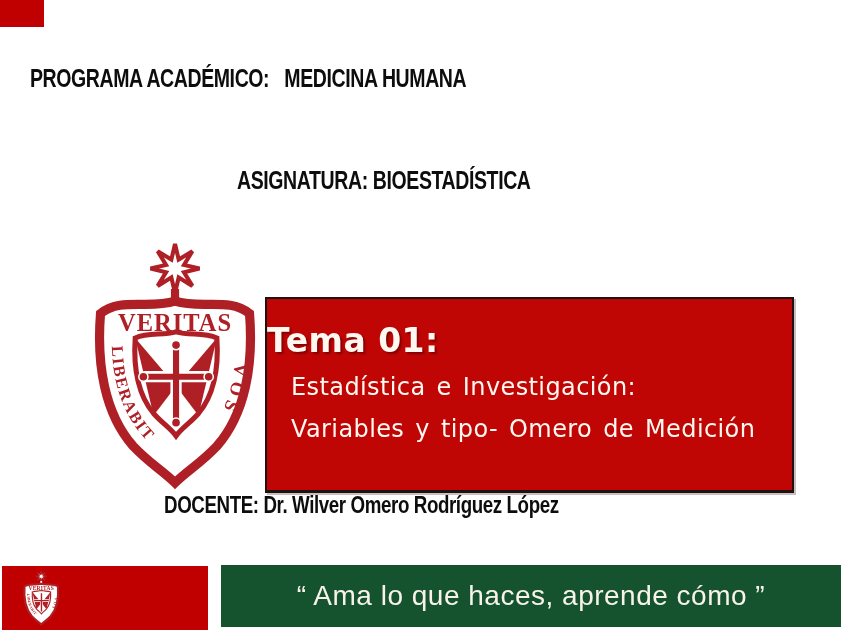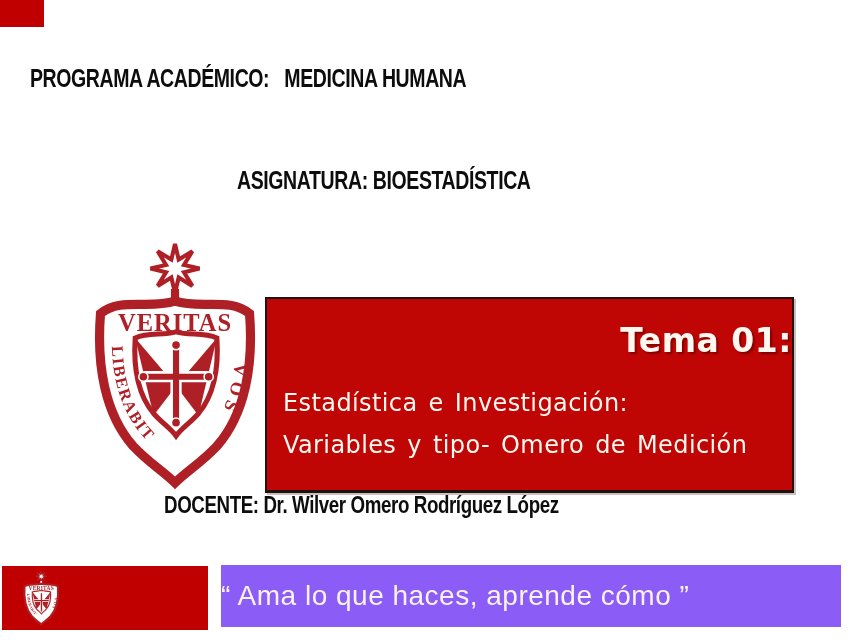--- a/index.html
+++ b/index.html
@@ -22,44 +22,44 @@
   .crest{position:absolute;left:92px;top:240px;width:164px;height:250px}
   .crest-text{font-family:"Liberation Serif",serif;font-weight:bold;fill:#AF2026}
 
   
   .tema{
     position:absolute;left:265px;top:297px;width:529px;height:196px;box-sizing:border-box;
     background:#C00505;border:2px solid #1e1212;border-bottom-width:3px;
     box-shadow:2px 2px 0 rgba(40,0,0,0.25);
   }
   .tema-title{
-    margin-top:22px;text-align:right;
+    margin-top:22px;text-align:left;
     font-family:"DejaVu Sans",sans-serif;font-weight:bold;font-size:33px;
     color:#FFF8F0;letter-spacing:0.5px;text-shadow:2px 2px 2px rgba(80,0,0,0.55);
   }
-  .tema-lines{margin-top:22px;padding-left:16px}
+  .tema-lines{margin-top:6px;padding-left:24px}
   .tema-line{
     font-family:"DejaVu Sans",sans-serif;font-size:24px;line-height:42px;
     color:#FEF8F1;letter-spacing:0.4px;word-spacing:3px;
   }
 
   
   .f-left{
     position:absolute;left:2px;top:566px;width:206px;height:64px;background:#C00000;
     display:flex;align-items:center;
   }
   .mini-crest{width:46px;height:56px;margin-left:16px;flex:0 0 auto}
   .wordmark{margin-left:7px;color:#F6F0E9;font-family:"Liberation Serif",serif;line-height:1}
   .usmp{font-size:33px;font-weight:bold;letter-spacing:3px;line-height:28px}
   .uline{font-size:6.5px;letter-spacing:2px;margin-top:2px;white-space:pre;color:#F0E4DC}
   .uname{font-size:10.5px;letter-spacing:0.6px;margin-top:1px}
 
   .banner{
-    position:absolute;left:221px;top:565px;width:620px;height:62px;background:#8b5cf6;
-    display:flex;align-items:center;justify-content:flex-start;
+    position:absolute;left:221px;top:565px;width:620px;height:62px;background:#14532d;
+    display:flex;align-items:center;justify-content:center;
   }
   .quote{font-size:28px;color:#F8F2EB;letter-spacing:0.5px;white-space:pre}
 </style>
 </head>
 <body>
 
 <div class="corner"></div>
 
 <div class="hd program">PROGRAMA ACADÉMICO:   MEDICINA HUMANA</div>
 <div class="hd course">ASIGNATURA: BIOESTADÍSTICA</div>

